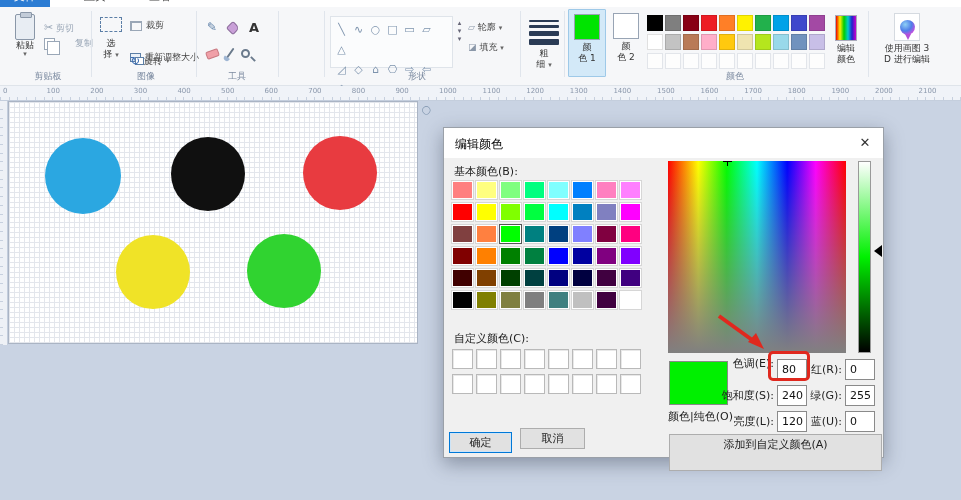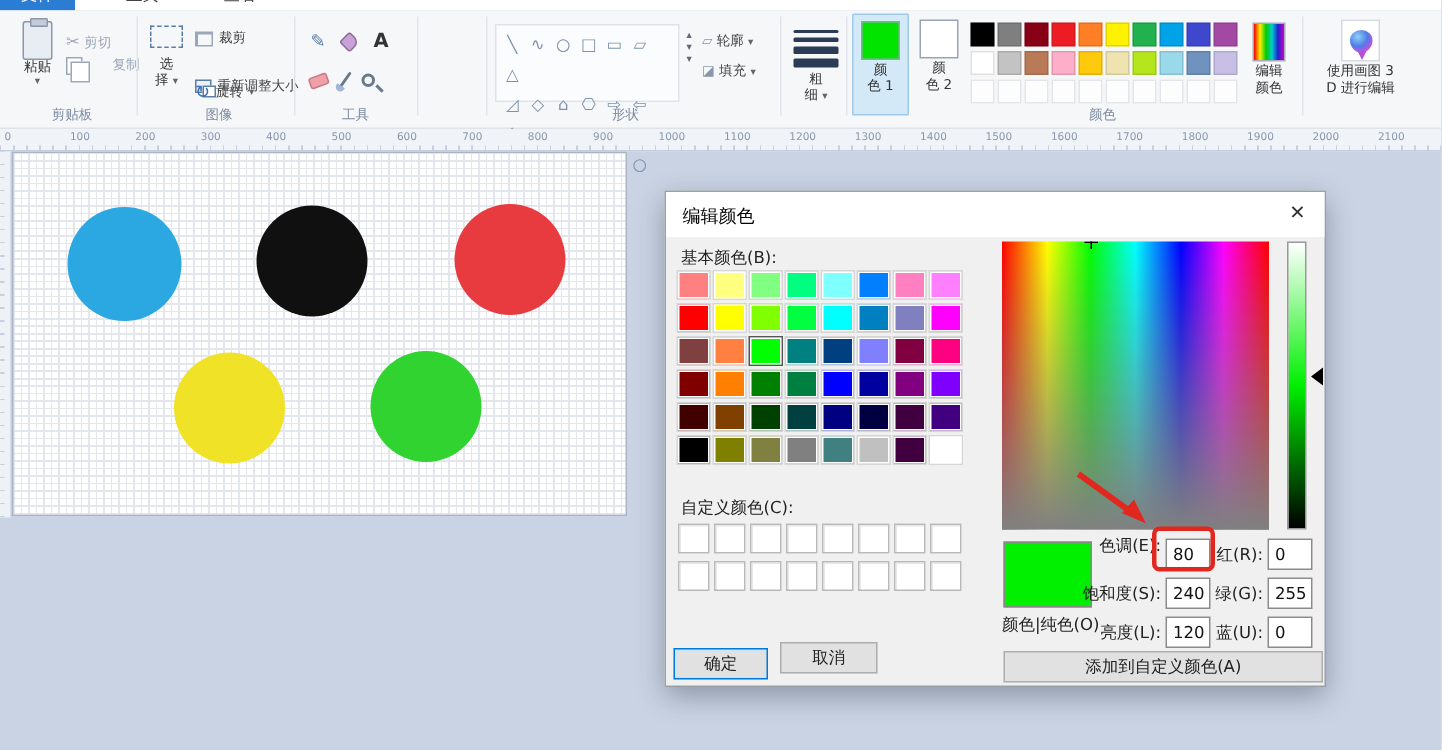--- a/index.html
+++ b/index.html
@@ -363,21 +363,21 @@
         <div class="fld-input" style="top: 231px; left: 401px;">0</div>
         <div class="fld-label" style="top: 260px; left: 236px; width: 94px;">饱和度(S):</div>
         <div class="fld-input" style="top: 257px; left: 333px;">240</div>
         <div class="fld-label" style="top: 260px; left: 362px; width: 36px;">绿(G):</div>
         <div class="fld-input" style="top: 257px; left: 401px;">255</div>
         <div class="fld-label" style="top: 286px; left: 236px; width: 94px;">亮度(L):</div>
         <div class="fld-input" style="top: 283px; left: 333px;">120</div>
         <div class="fld-label" style="top: 286px; left: 362px; width: 36px;">蓝(U):</div>
         <div class="fld-input" style="top: 283px; left: 401px;">0</div>
       </div>
-    <div class="dbtn" style="left:225px;top:306px;width:213px;height:21px;line-height:19px;">添加到自定义颜色(A)</div>
+    <div class="dbtn" style="left:225px;top:306px;width:213px;height:37px;line-height:19px;">添加到自定义颜色(A)</div>
   </div>
 
   <svg id="anno-arrow" width="961" height="500" viewBox="0 0 961 500">
     <line x1="719" y1="316" x2="755" y2="342" stroke="#e0281e" stroke-width="4"></line>
     <polygon points="764,349 748,342 756,333" fill="#e0281e"></polygon>
   </svg>
   <div id="anno-box"></div>
 
 </div>
 

